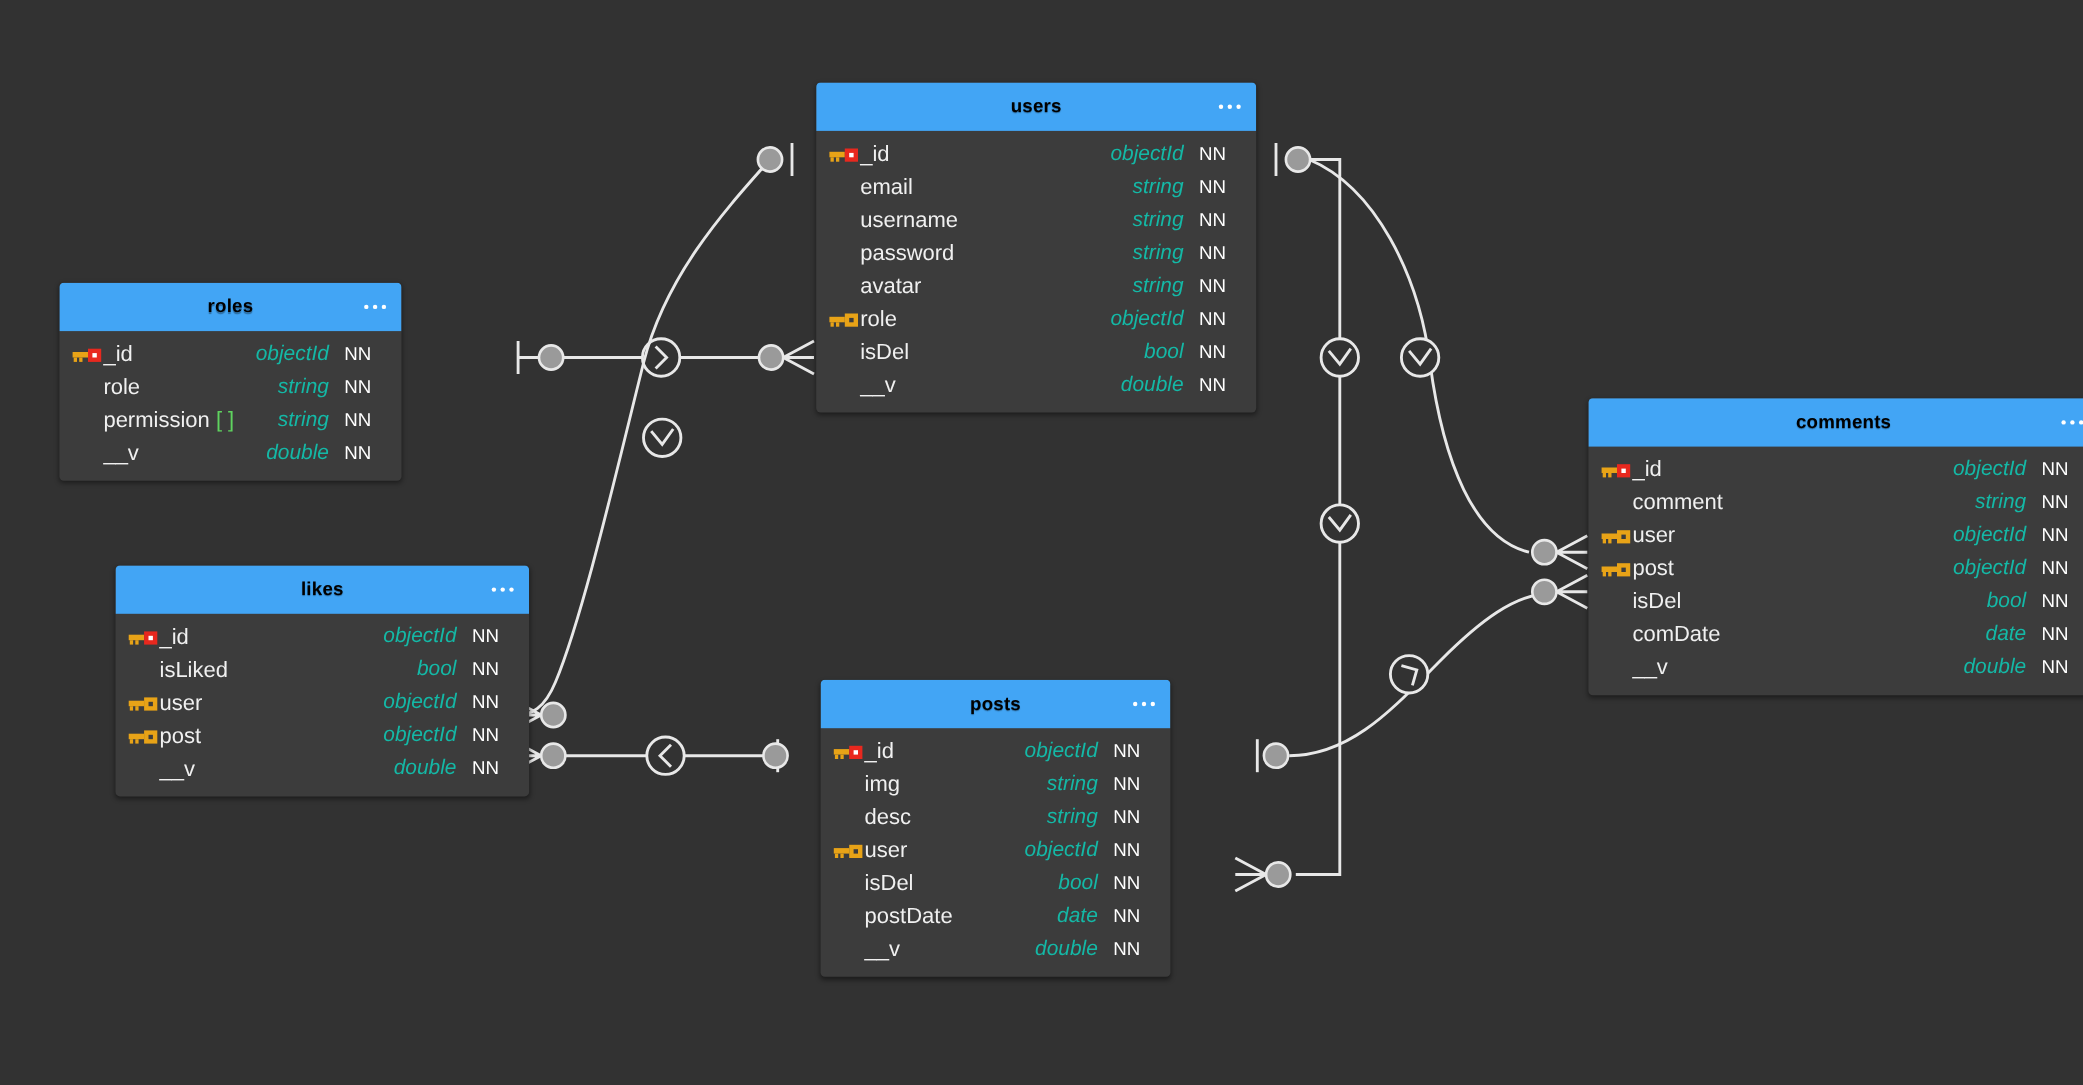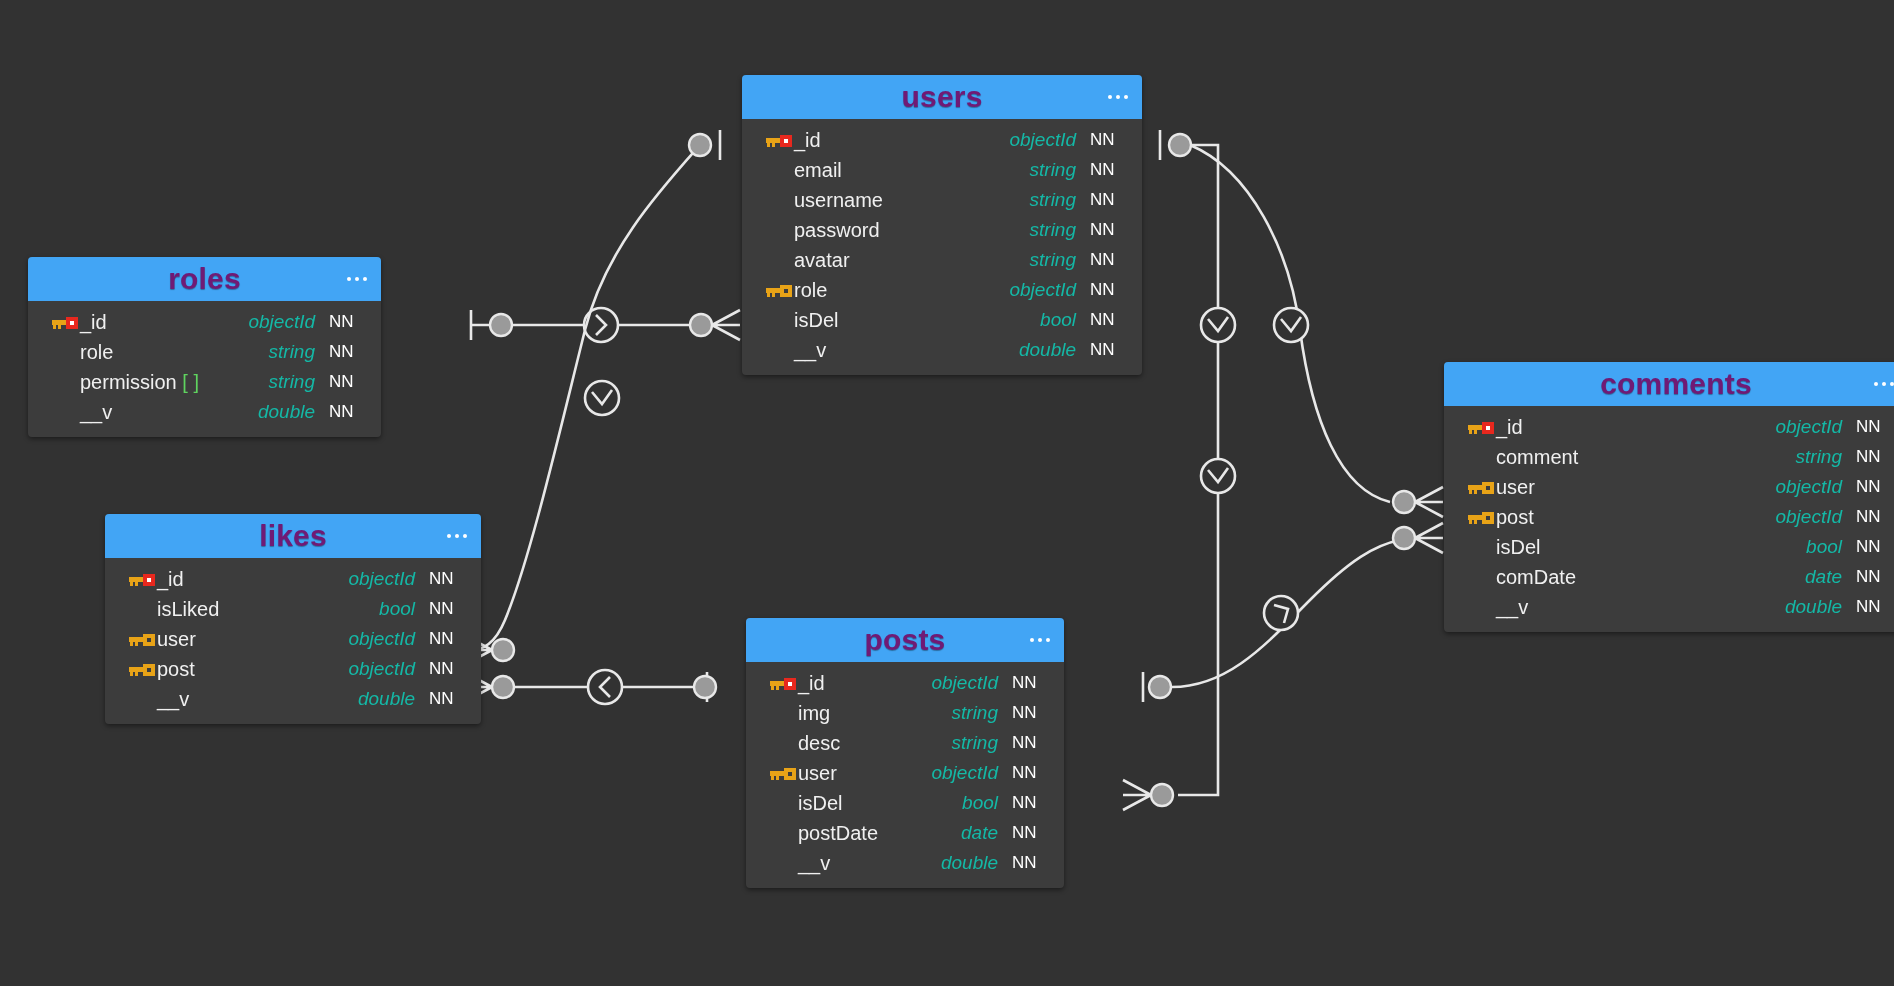--- a/index.html
+++ b/index.html
@@ -42,22 +42,22 @@
   }
   .tbl-header {
     background: #42a5f5;
     height: 44px;
     position: relative;
     display: flex;
     align-items: center;
     justify-content: center;
   }
   .tbl-title {
-    color: #701a75;
-    font-size: 30px;
+    color: #000000;
+    font-size: 17px;
     font-weight: bold;
     letter-spacing: 0.2px;
     text-shadow: 0 1px 1px rgba(0,0,0,0.35);
   }
   .tbl-menu {
     position: absolute;
     right: 14px;
     top: 50%;
     transform: translateY(-50%);
     display: flex;
@@ -71,21 +71,21 @@
     background: #ffffff;
     border-radius: 50%;
   }
   .tbl-body {
     padding: 6px 0 10px 0;
   }
   .row {
     display: flex;
     align-items: center;
     height: 30px;
-    padding: 0 14px 0 22px;
+    padding: 0 14px 0 10px;
     box-sizing: border-box;
   }
   .key-slot {
     width: 30px;
     min-width: 30px;
     height: 18px;
     position: relative;
   }
   
   .key {
@@ -236,21 +236,21 @@
       <circle class="node" cx="1162" cy="795" r="11"></circle>
       <path class="mk" d="M 1151,795 L 1123,795 M 1151,795 L 1123,780 M 1151,795 L 1123,810"></path>
       <circle class="mkc" cx="1218" cy="325" r="17"></circle>
       <path class="mk" d="M 1208,319 L 1218,331 L 1228,317"></path>
       <circle class="mkc" cx="1218" cy="476" r="17"></circle>
       <path class="mk" d="M 1208,470 L 1218,482 L 1228,468"></path>
     </g>
   </svg>
 
   <div id="tables-layer">
-      <div class="table" style="left: 28px; top: 257px; width: 353px;">
+      <div class="table" style="left: 54px; top: 257px; width: 311px;">
         <div class="tbl-header">
           <div class="tbl-title">roles</div>
           <div class="tbl-menu">
             <i></i>
             <i></i>
             <i></i>
           </div>
         </div>
         <div class="tbl-body">
           <div class="row">

